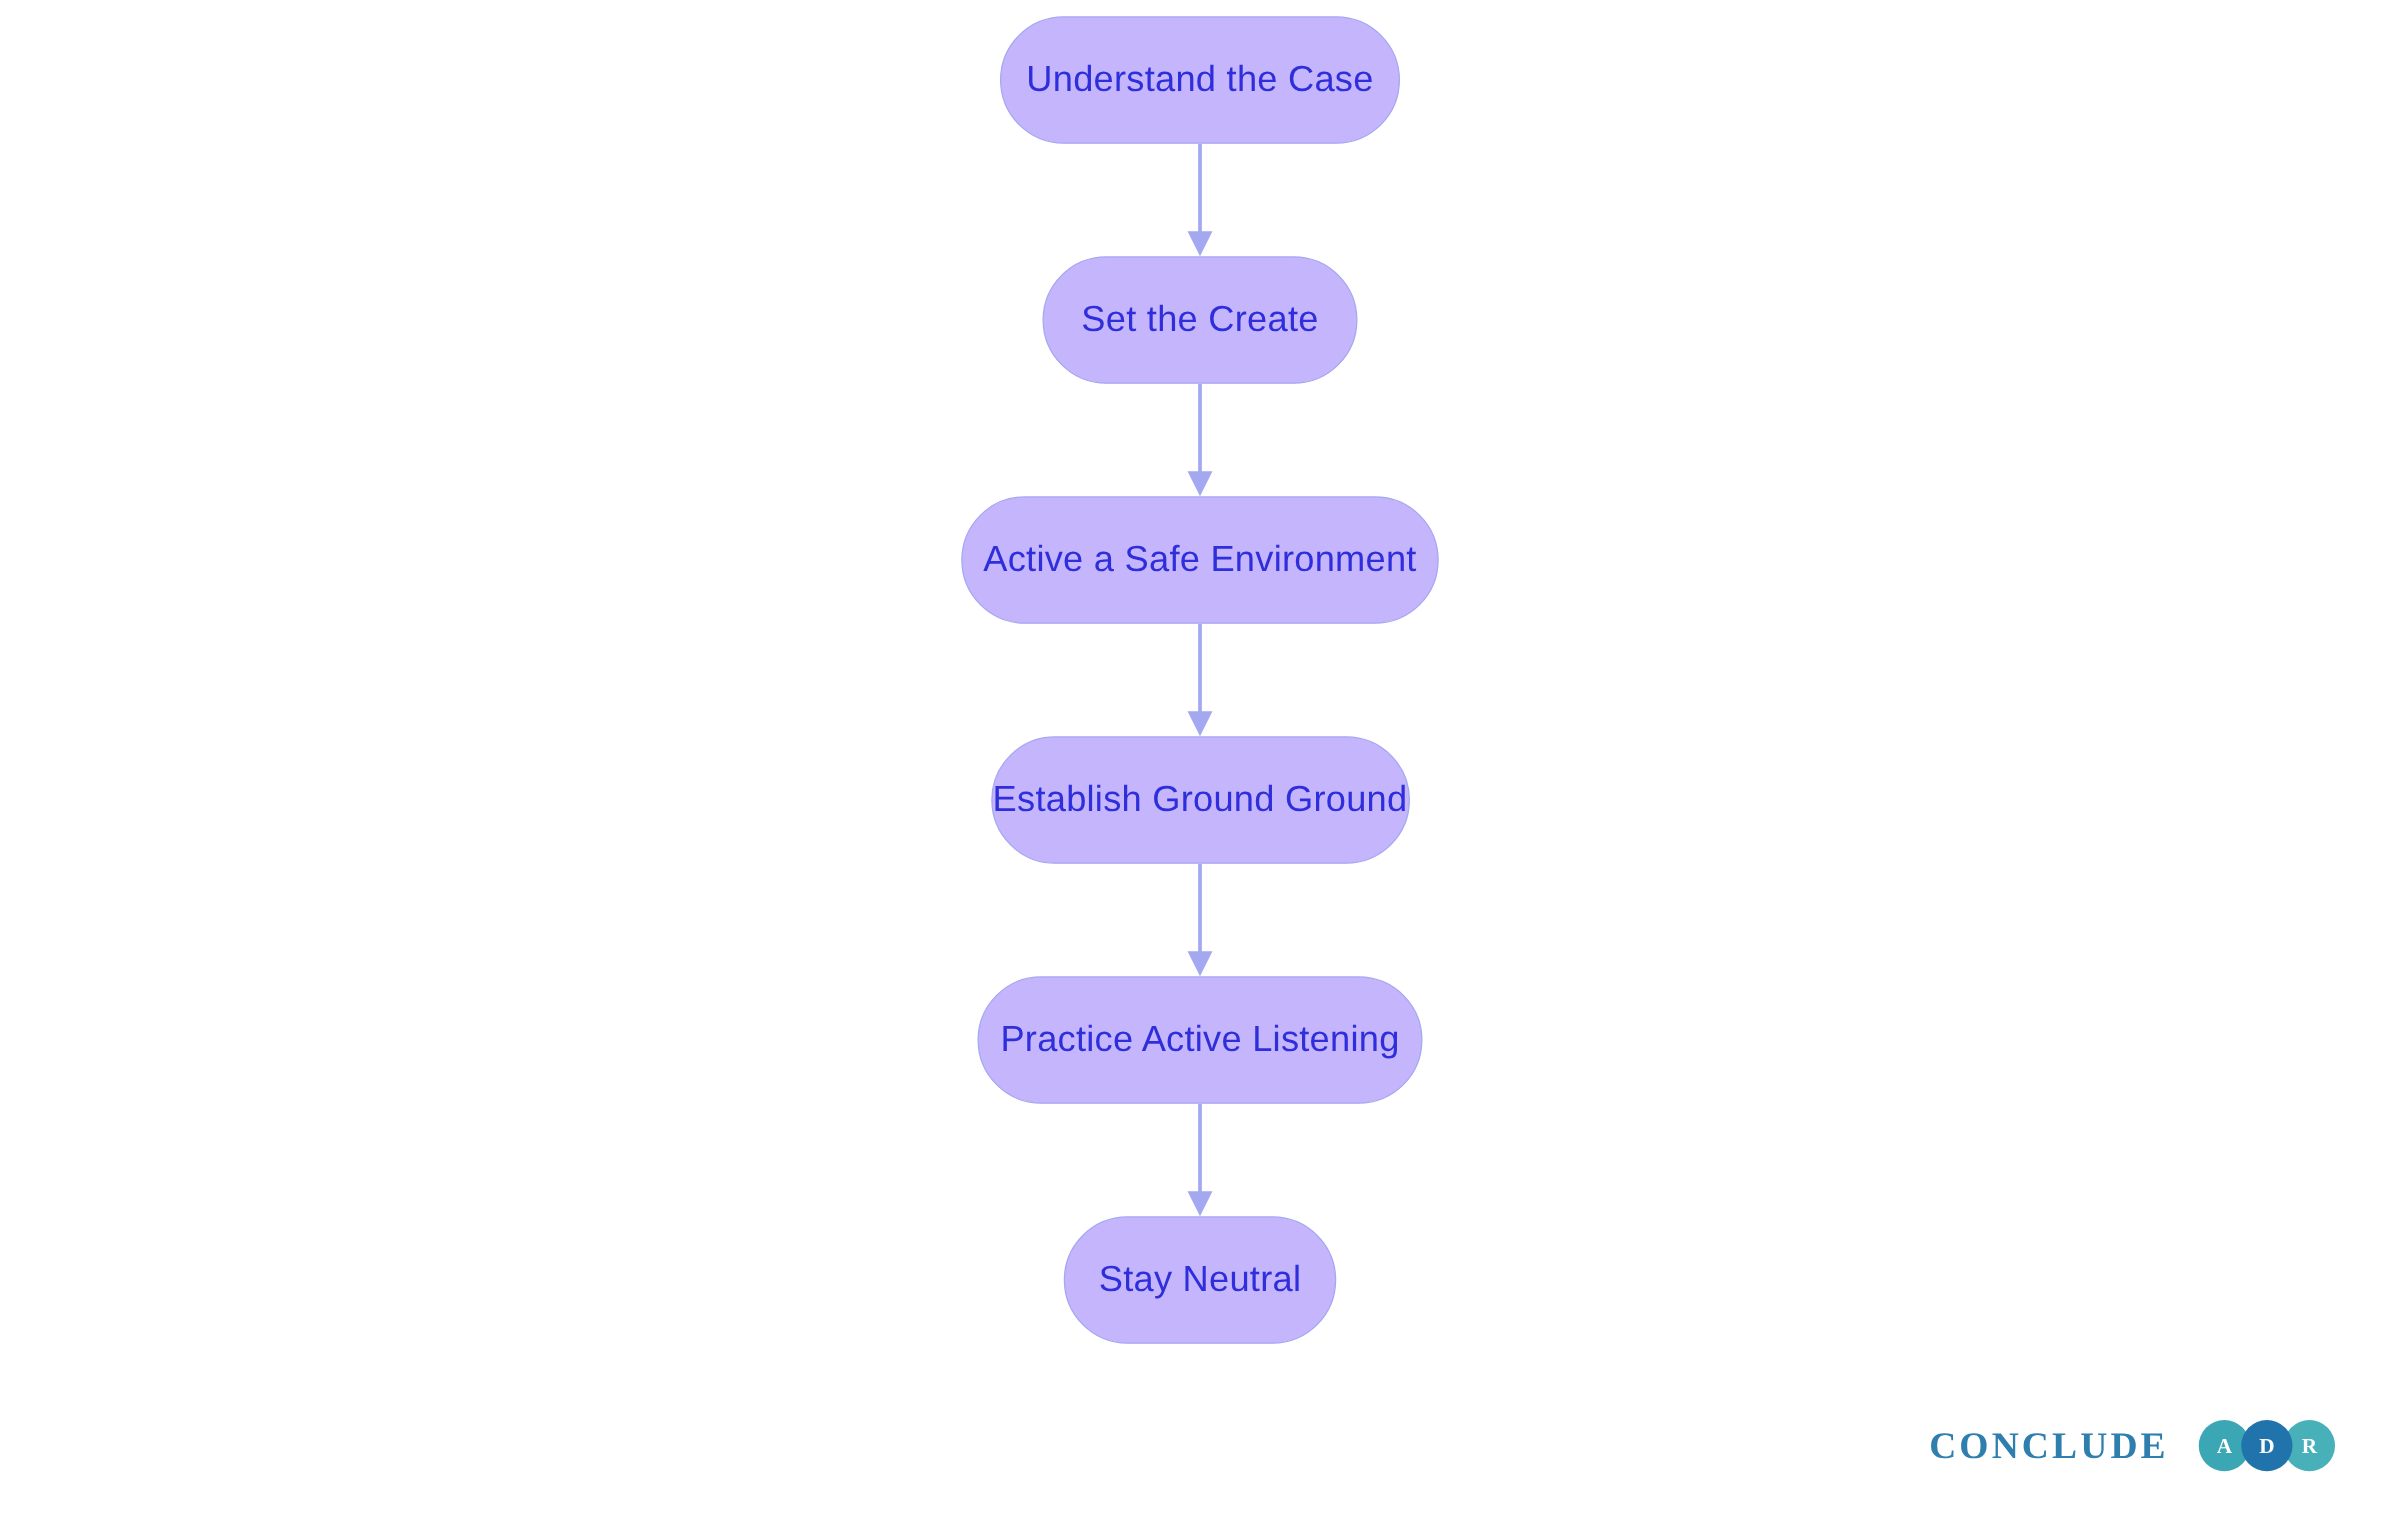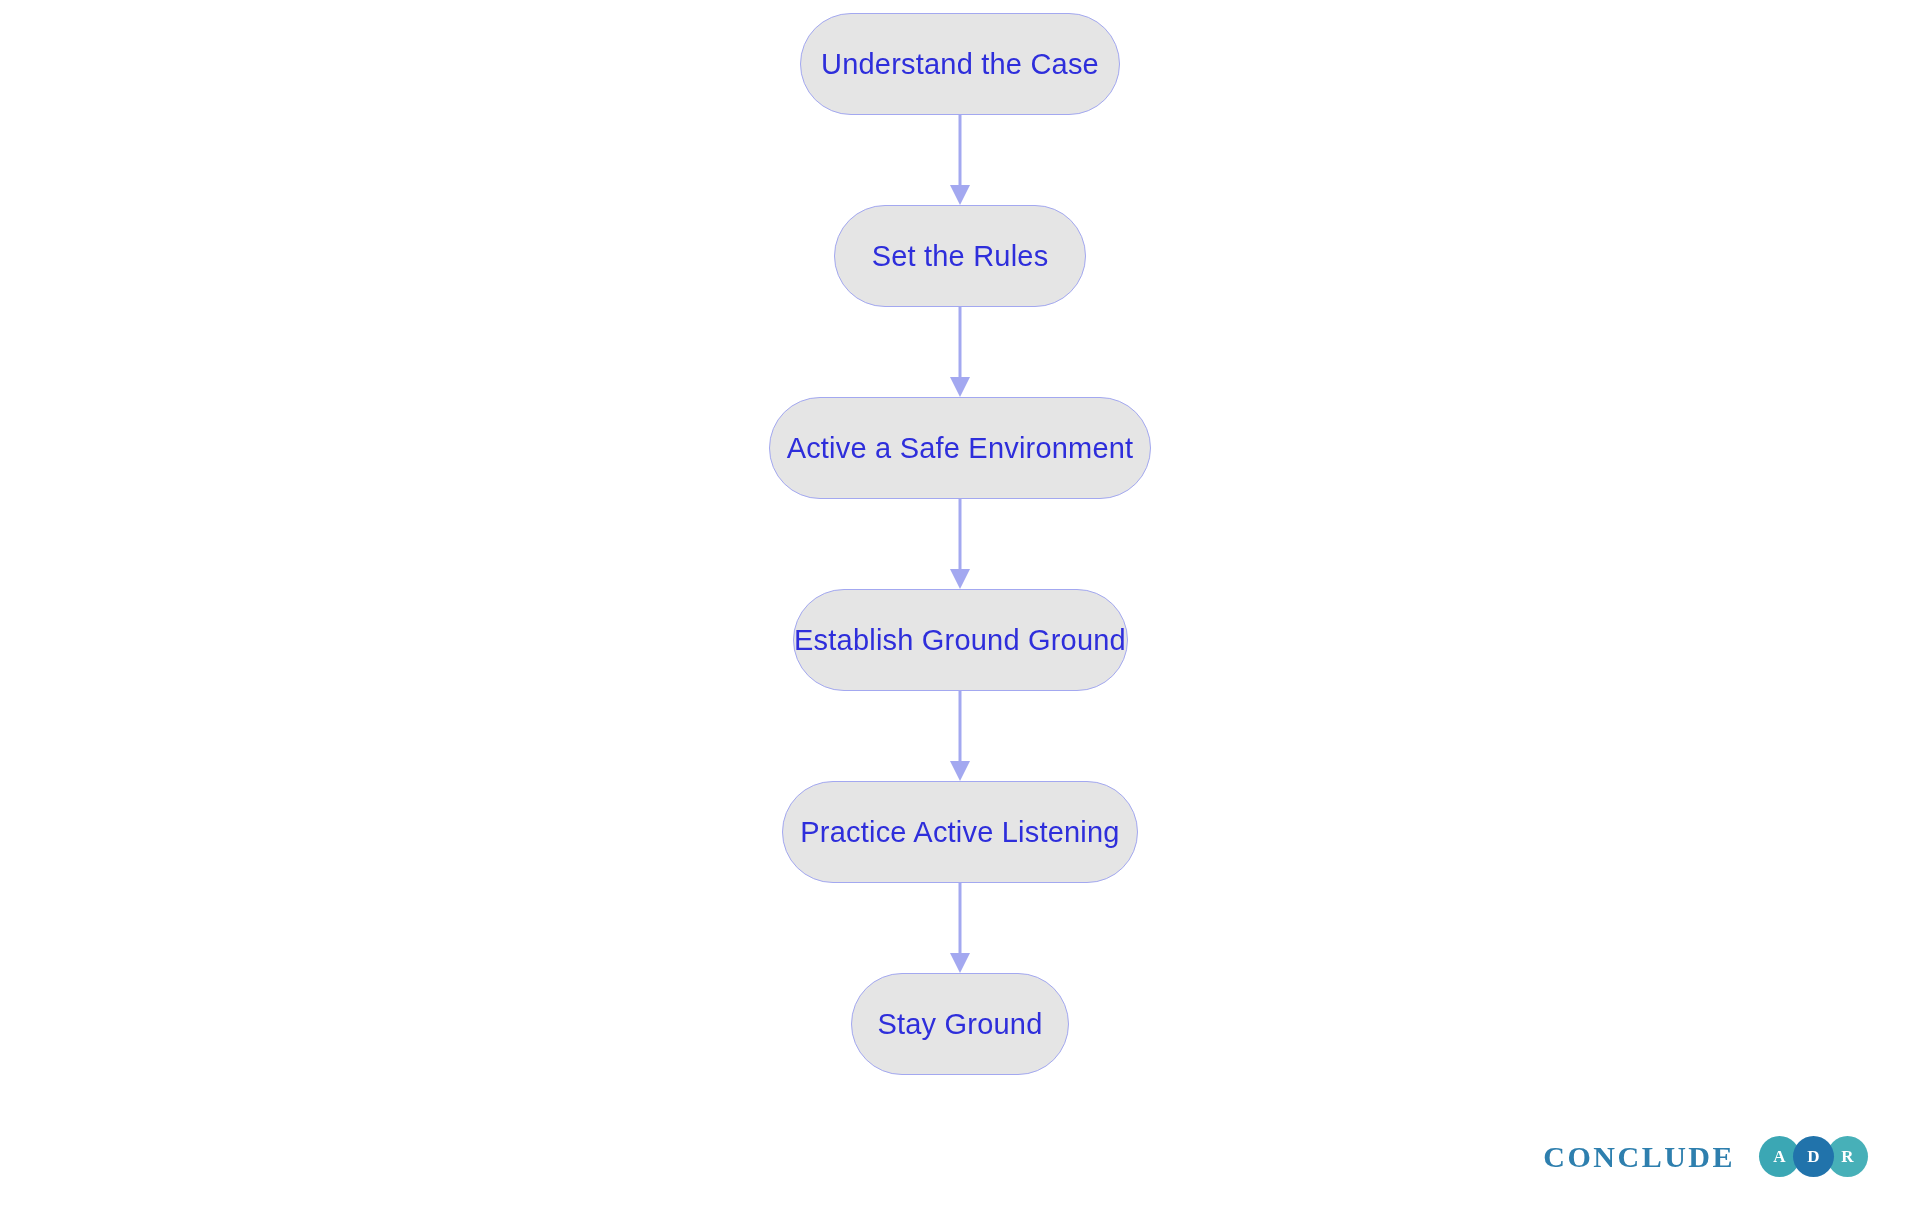--- a/index.html
+++ b/index.html
@@ -30,21 +30,21 @@
     width: 1920px;
     display: flex;
     flex-direction: column;
     align-items: center;
   }
 
   .flow-node {
     box-sizing: border-box;
     height: 102px;
     border-radius: 51px;
-    background: #e5e5e5;
+    background: #c4b5fd;
     border: 1.5px solid #a3a8f0;
     color: #2e2edb;
     display: flex;
     align-items: center;
     justify-content: center;
     font-family: "Liberation Sans", sans-serif;
     font-size: 29px;
     font-weight: 400;
     letter-spacing: 0.2px;
     line-height: 1;
@@ -117,21 +117,21 @@
     <div class="flow-node" style="width:320px">
       <span class="flow-node-label">Understand the Case</span>
     </div>
 
     <svg class="flow-connector" viewBox="0 0 40 90">
       <line x1="20" y1="0" x2="20" y2="72" stroke="#a3a8f0" stroke-width="3"></line>
       <polygon points="10,70 30,70 20,90" fill="#a3a8f0"></polygon>
     </svg>
 
     <div class="flow-node" style="width:252px">
-      <span class="flow-node-label">Set the Rules</span>
+      <span class="flow-node-label">Set the Create</span>
     </div>
 
     <svg class="flow-connector" viewBox="0 0 40 90">
       <line x1="20" y1="0" x2="20" y2="72" stroke="#a3a8f0" stroke-width="3"></line>
       <polygon points="10,70 30,70 20,90" fill="#a3a8f0"></polygon>
     </svg>
 
     <div class="flow-node" style="width:382px">
       <span class="flow-node-label">Active a Safe Environment</span>
     </div>
@@ -153,21 +153,21 @@
     <div class="flow-node" style="width:356px">
       <span class="flow-node-label">Practice Active Listening</span>
     </div>
 
     <svg class="flow-connector" viewBox="0 0 40 90">
       <line x1="20" y1="0" x2="20" y2="72" stroke="#a3a8f0" stroke-width="3"></line>
       <polygon points="10,70 30,70 20,90" fill="#a3a8f0"></polygon>
     </svg>
 
     <div class="flow-node" style="width:218px">
-      <span class="flow-node-label">Stay Ground</span>
+      <span class="flow-node-label">Stay Neutral</span>
     </div>
 
   </div>
 </div>
 
 <div id="brand-logo">
   <div id="brand-wordmark">CONCLUDE</div>
   <div id="brand-marks">
     <div class="brand-circle teal">A</div>
     <div class="brand-circle navy">D</div>

